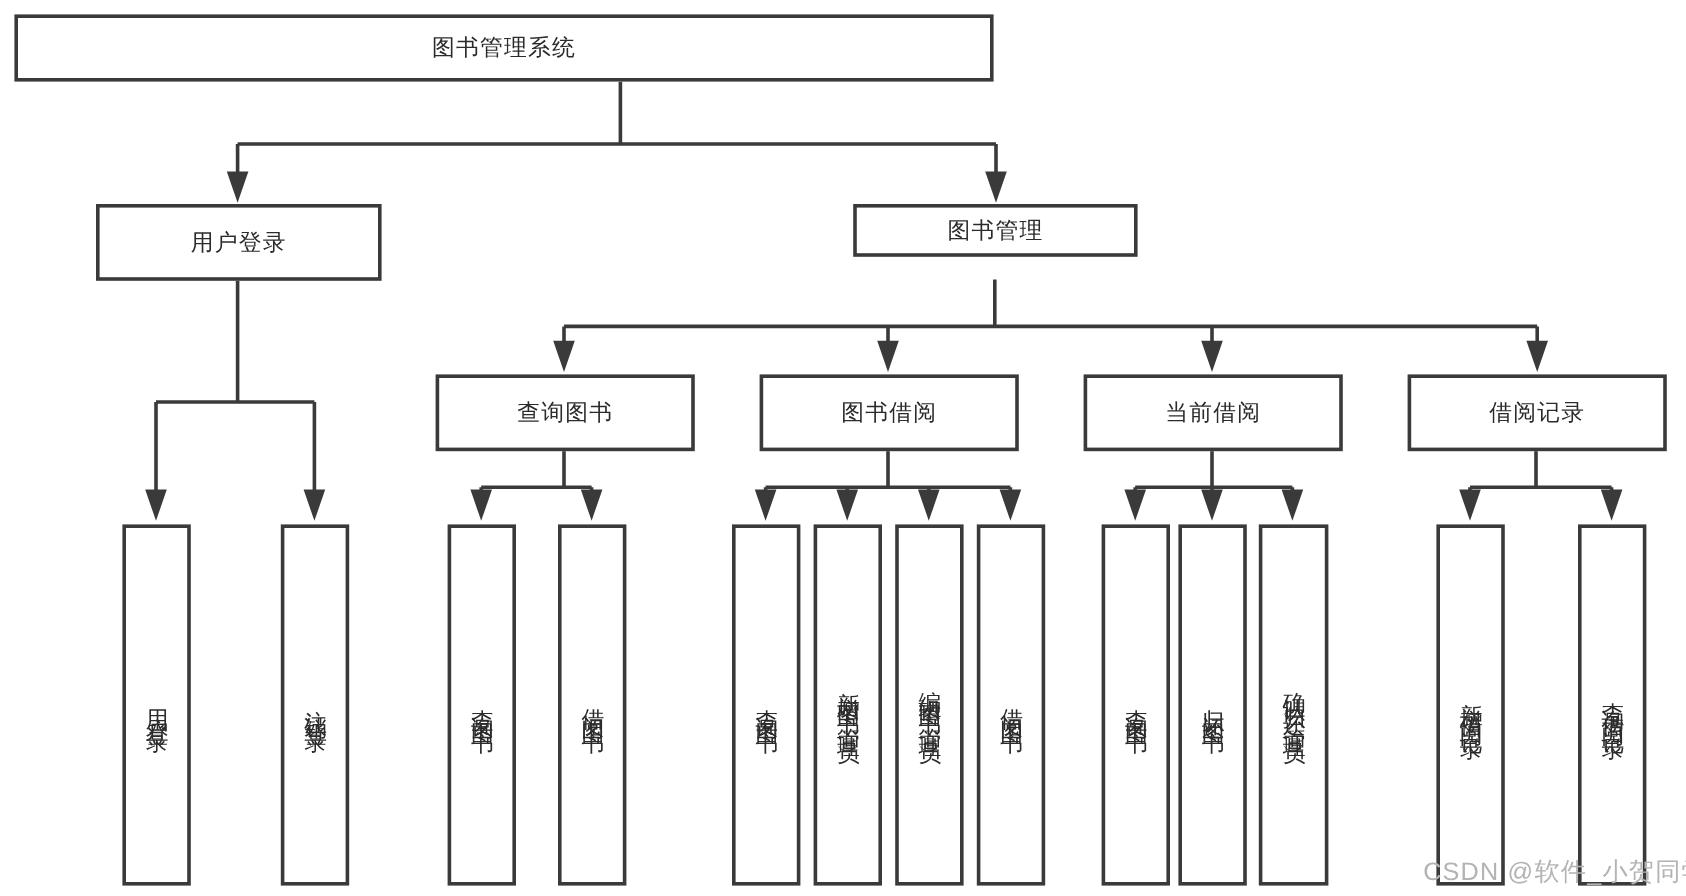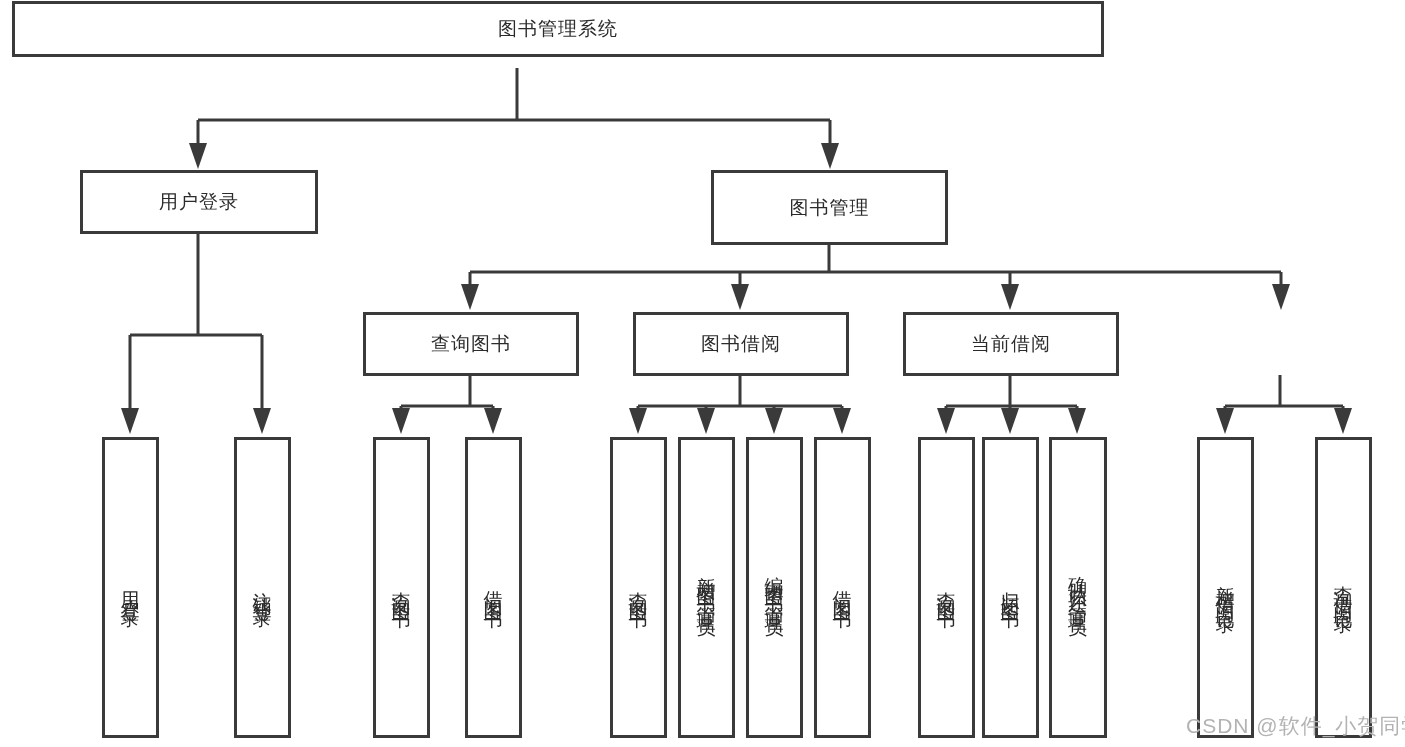--- a/index.html
+++ b/index.html
@@ -79,39 +79,42 @@
       <polygon points="765,408 783,408 774,434"></polygon>
       <polygon points="833,408 851,408 842,434"></polygon>
       <polygon points="937,408 955,408 946,434"></polygon>
       <polygon points="1001,408 1019,408 1010,434"></polygon>
       <polygon points="1068,408 1086,408 1077,434"></polygon>
       <polygon points="1216,408 1234,408 1225,434"></polygon>
       <polygon points="1334,408 1352,408 1343,434"></polygon>
     </g>
   </svg>
 
-  <div class="box" style="left:12px;top:1px;width:1092px;height:56px">
+  <div class="box" style="left:12px;top:12px;width:816px;height:56px">
     <span>图书管理系统</span>
   </div>
 
   <div class="box" style="left:80px;top:170px;width:238px;height:64px">
     <span>用户登录</span>
   </div>
-  <div class="box" style="left:711px;top:170px;width:237px;height:75px">
+  <div class="box" style="left:711px;top:170px;width:237px;height:44px">
     <span>图书管理</span>
   </div>
 
   <div class="box" style="left:363px;top:312px;width:216px;height:64px">
     <span>查询图书</span>
   </div>
   <div class="box" style="left:903px;top:312px;width:216px;height:64px">
     <span>当前借阅</span>
   </div>
   <div class="box" style="left:633px;top:312px;width:216px;height:64px">
     <span>图书借阅</span>
+  </div>
+  <div class="box" style="left:1173px;top:312px;width:216px;height:64px">
+    <span>借阅记录</span>
   </div>
 
   <div class="box leaf" style="left:102px;top:437px;width:57px;height:301px">
     <span>用户登录</span>
   </div>
   <div class="box leaf" style="left:234px;top:437px;width:57px;height:301px">
     <span>注销登录</span>
   </div>
 
   <div class="box leaf" style="left:373px;top:437px;width:57px;height:301px">

